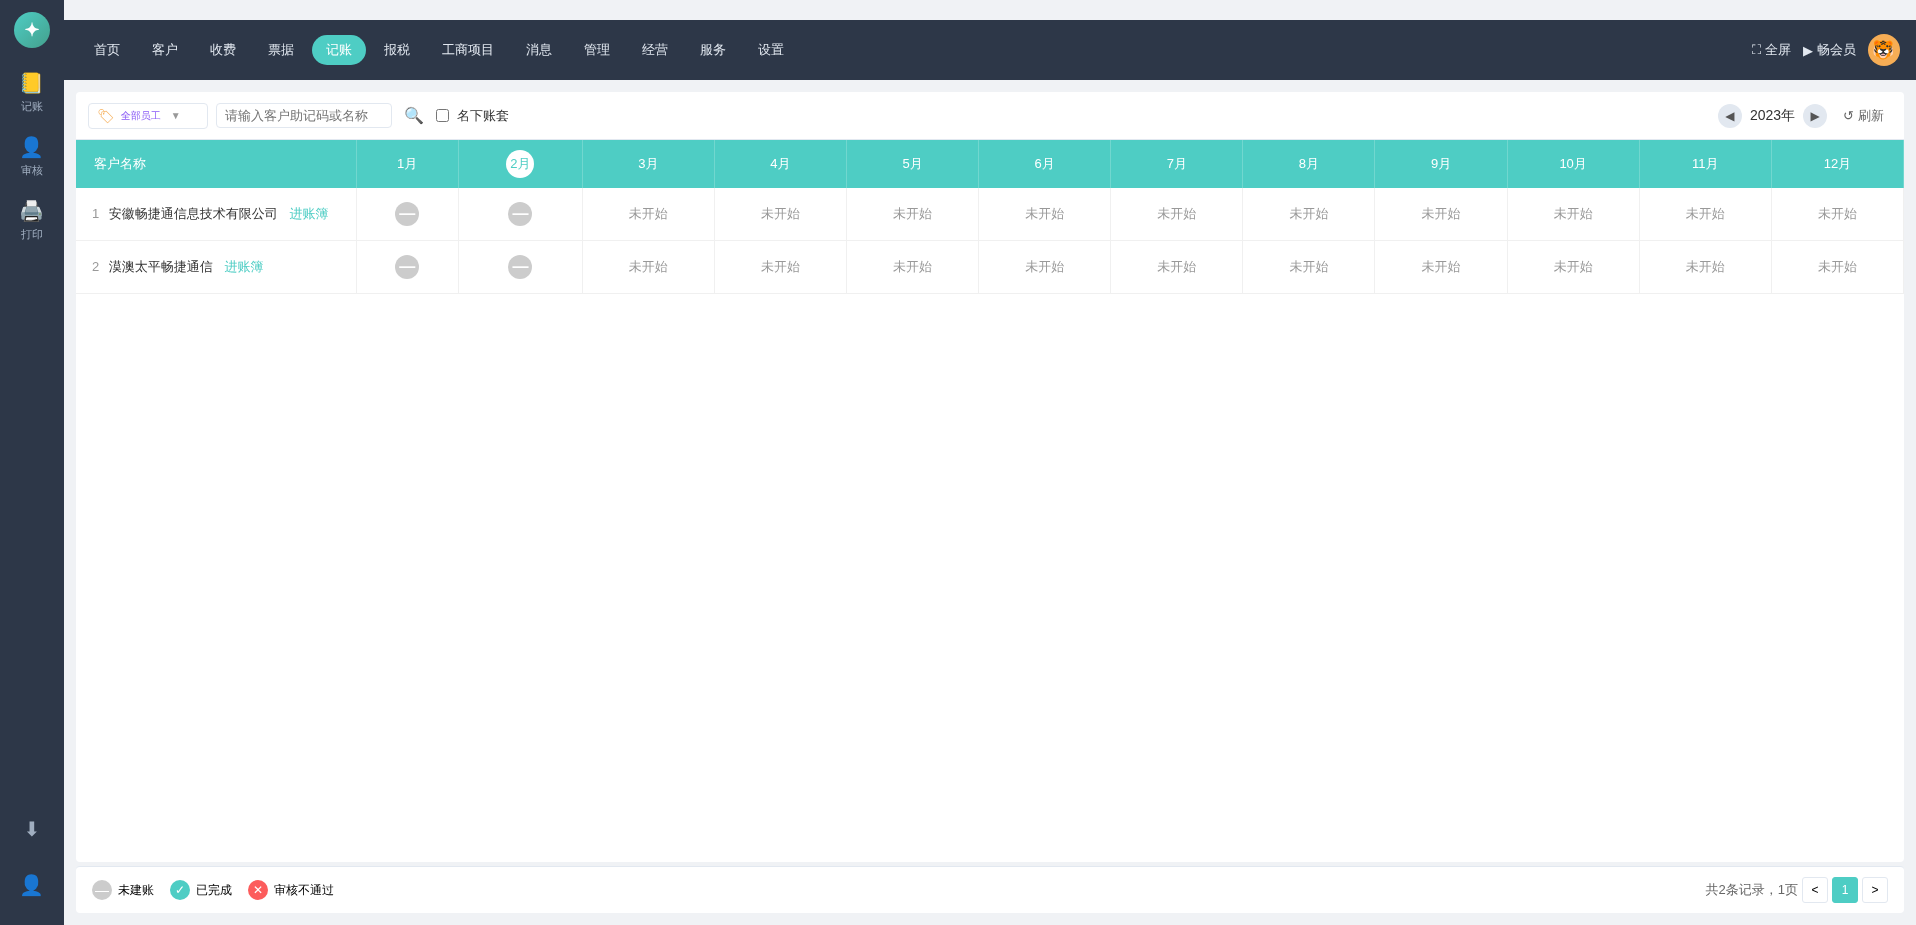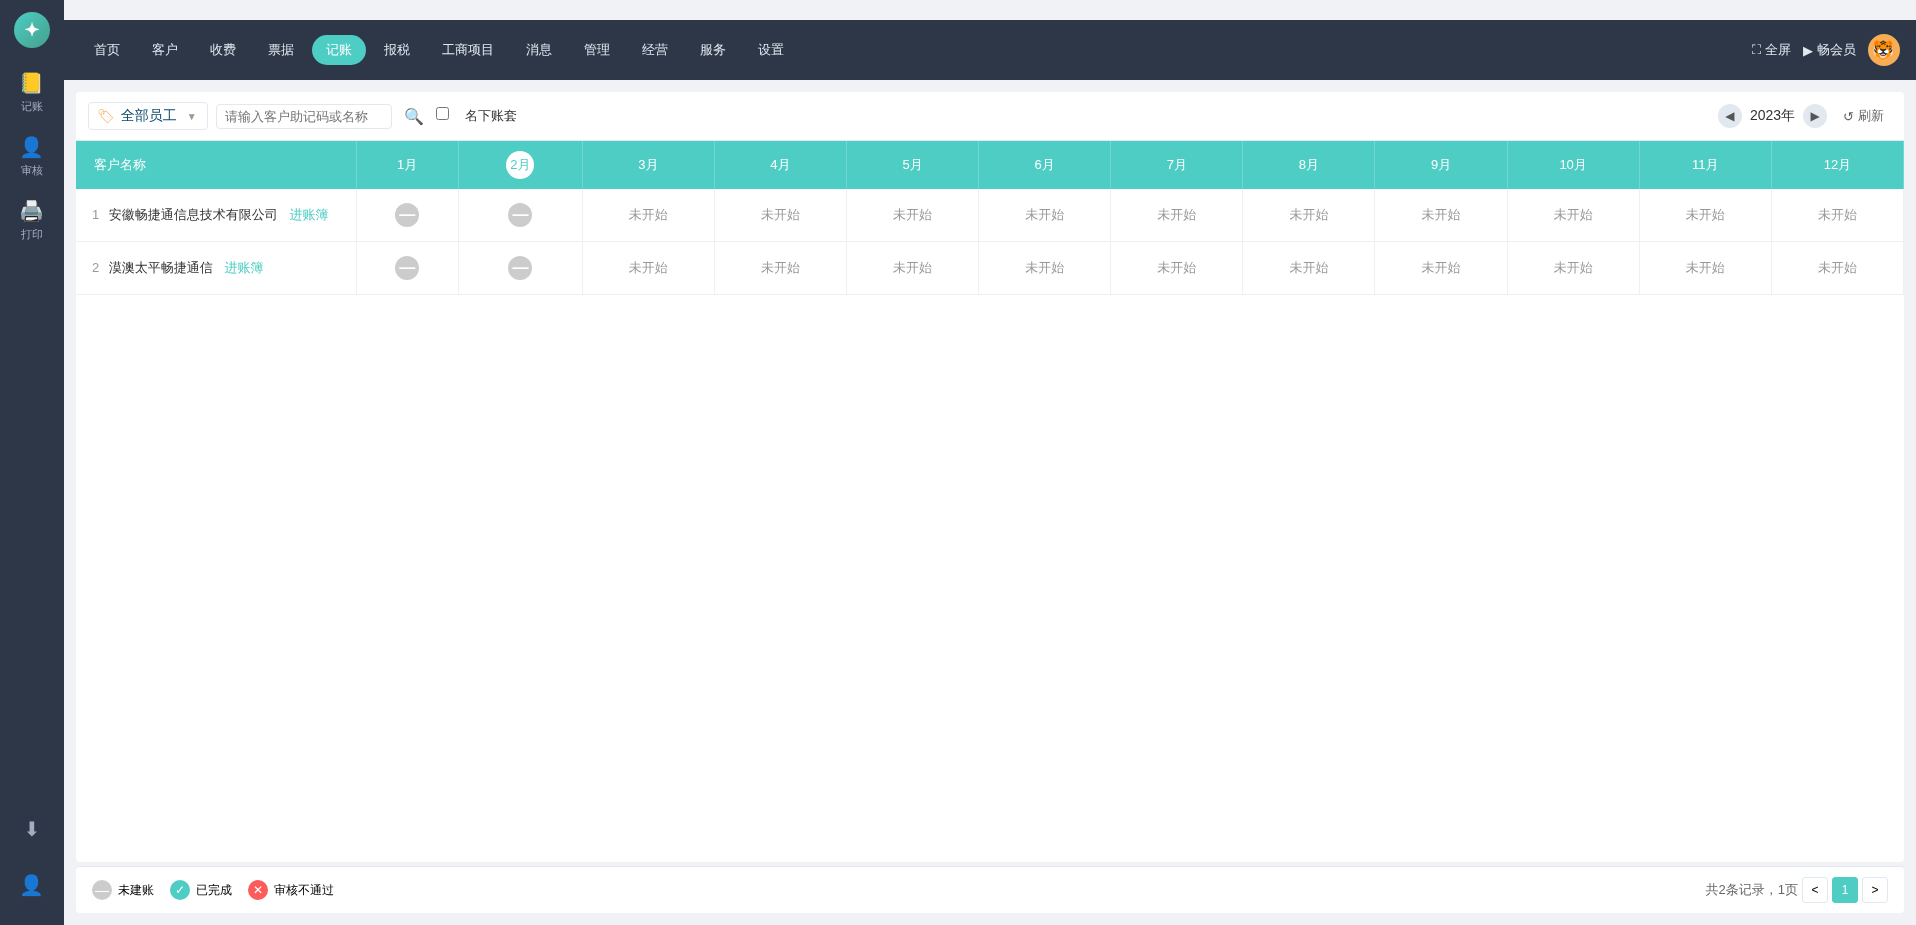--- a/index.html
+++ b/index.html
@@ -150,43 +150,43 @@
       align-items: center;
       border: 1px solid #e2e8f0;
       border-radius: 4px;
       padding: 4px 8px;
       gap: 6px;
       cursor: pointer;
       background: white;
       min-width: 120px;
     }
     .filter-select .icon { color: #f6ad55; font-size: 14px; }
-    .filter-select .text { color: #0c4a6e; font-size: 14px; }
+    .filter-select .text { color: #8b5cf6; font-size: 10px; }
     .filter-select .arrow { color: #999; font-size: 10px; margin-left: 4px; }
     .search-input {
       border: 1px solid #e2e8f0;
       border-radius: 4px;
       padding: 4px 8px;
       width: 176px;
       font-size: 13px;
       color: #999;
       outline: none;
     }
     .search-btn {
       background: none;
       border: none;
       cursor: pointer;
       color: #666;
       font-size: 16px;
       padding: 4px;
     }
     .checkbox-label {
       display: flex;
-      align-items: flex-start;
-      gap: 16px;
+      align-items: center;
+      gap: 8px;
       cursor: pointer;
       font-size: 13px;
       color: #333;
     }
     .toolbar-spacer { flex: 1; }
     .year-nav {
       display: flex;
       align-items: center;
       gap: 8px;
     }

